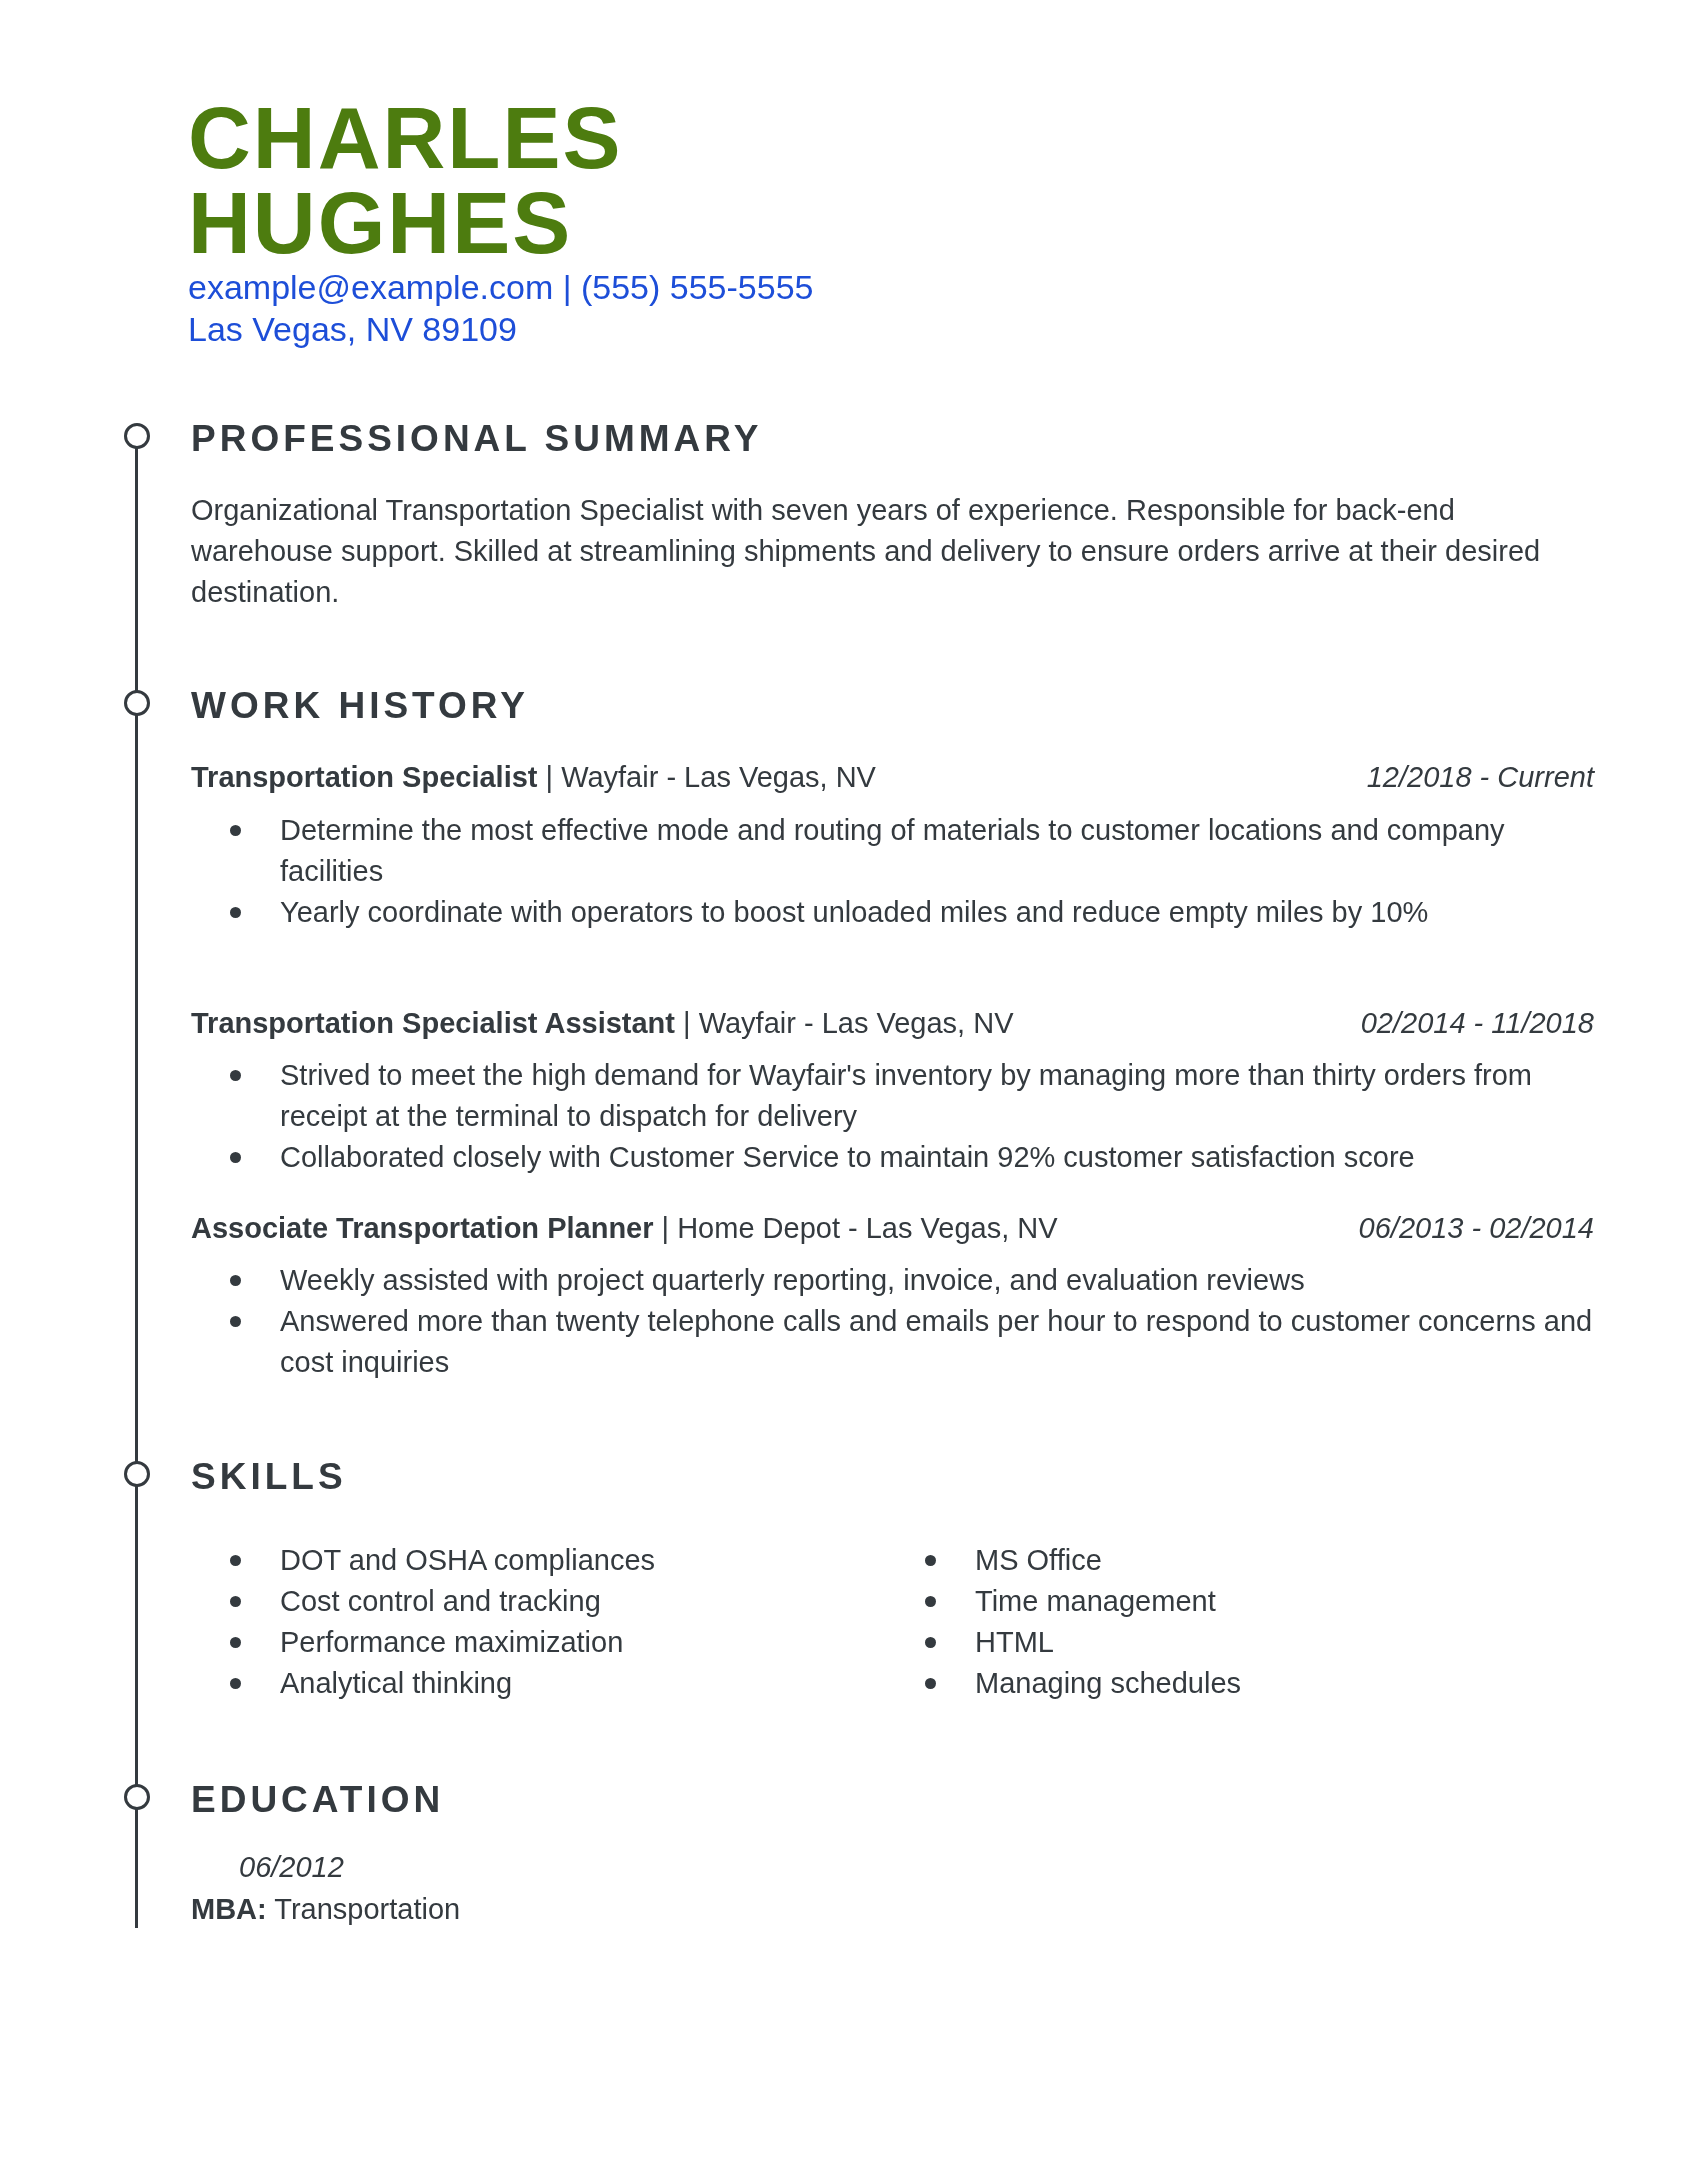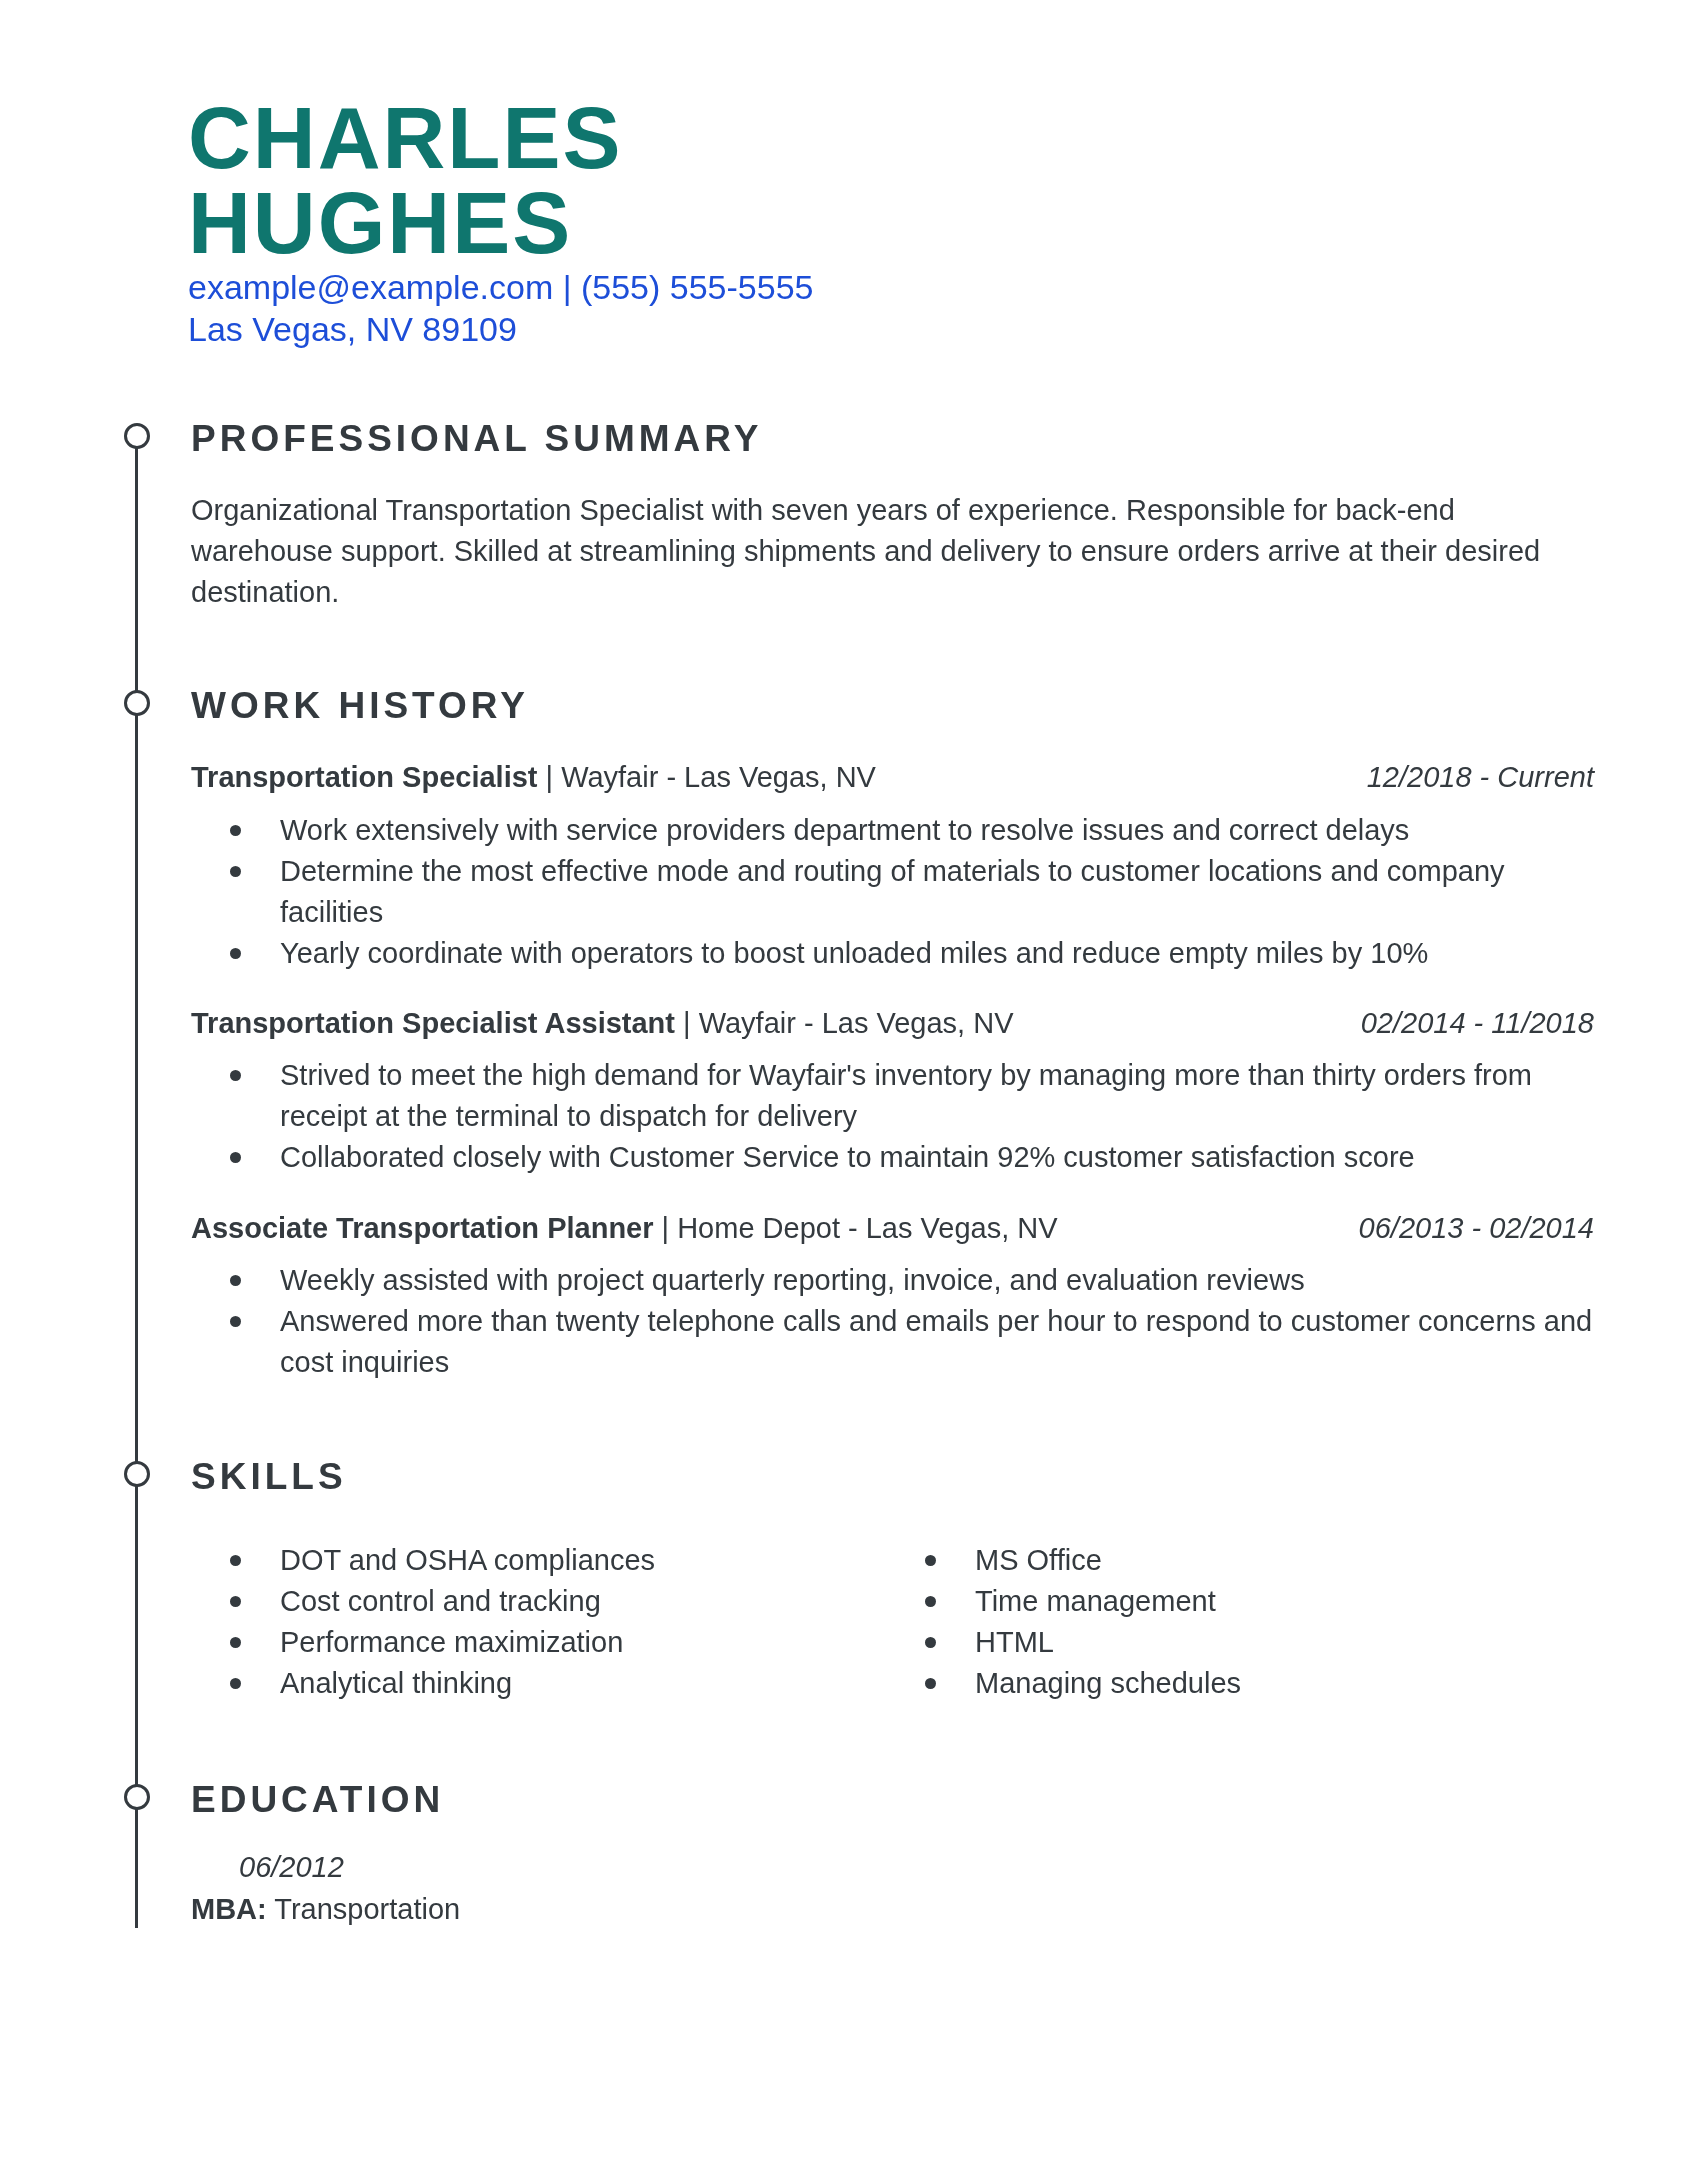--- a/index.html
+++ b/index.html
@@ -1,20 +1,20 @@
 <!DOCTYPE html>
 <html><head>
 <meta charset="utf-8">
 <style>
   html, body { margin: 0; padding: 0; background: #ffffff; }
   body { width: 1683px; height: 2178px; position: relative; overflow: hidden;
          font-family: "Liberation Sans", sans-serif; color: #343a3f; }
   .abs { position: absolute; }
   .name { left: 188px; top: 95px; font-size: 87px; font-weight: 700; line-height: 85px;
-          letter-spacing: 2px; color: #0f766e; }
+          letter-spacing: 2px; color: #4d7c0f; }
   .name div { white-space: nowrap; }
   .contact { left: 188px; top: 266px; font-size: 34px; line-height: 42px; color: #1d4ed8; }
   .timeline { left: 135px; top: 447px; width: 3px; height: 1481px; background: #343a3f; }
   .dot { width: 20px; height: 20px; border: 3px solid #343a3f; border-radius: 50%;
          background: #ffffff; left: 124px; }
   .heading { left: 191px; font-size: 37px; font-weight: 700; letter-spacing: 4px;
              color: #343a3f; line-height: 44px; white-space: nowrap; }
   .para { left: 191px; width: 1406px; font-size: 29px; line-height: 41px; color: #343a3f; }
   .job-row { left: 191px; width: 1403px; font-size: 29px; line-height: 40px;
              display: flex; justify-content: space-between; white-space: nowrap; }
@@ -58,21 +58,20 @@
 
 <div class="abs job-row" style="top:757px;">
   <span>
     <span class="job-title">Transportation Specialist</span>
     <span> | </span>
     <span>Wayfair - Las Vegas, NV</span>
   </span>
   <span class="job-date">12/2018 - Current</span>
 </div>
 <ul class="bullets" style="top:810px;">
-  <li>Work extensively with service providers department to resolve issues and correct delays</li>
   <li>Determine the most effective mode and routing of materials to customer locations and company facilities</li>
   <li>Yearly coordinate with operators to boost unloaded miles and reduce empty miles by 10%</li>
 </ul>
 
 <div class="abs job-row" style="top:1003px;">
   <span>
     <span class="job-title">Transportation Specialist Assistant</span>
     <span> | </span>
     <span>Wayfair - Las Vegas, NV</span>
   </span>

